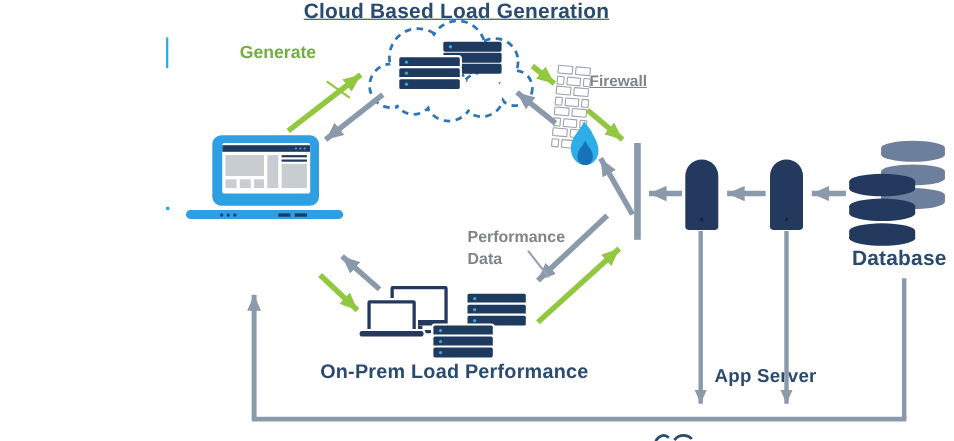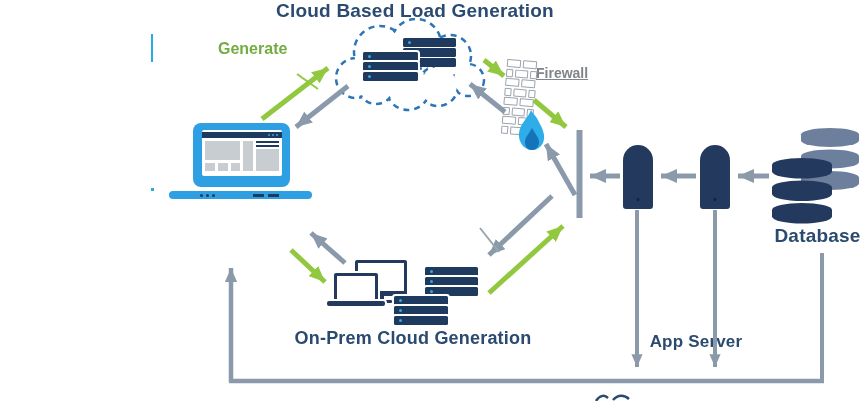--- a/index.html
+++ b/index.html
@@ -47,21 +47,21 @@
     border:3px solid #24395E;border-radius:2px;box-sizing:border-box;box-shadow:0 0 0 2px #fff;}
   .oplap-base{position:absolute;left:327px;top:301px;width:58px;height:5px;background:#24395E;border-radius:2px;box-shadow:0 0 0 2px #fff;}
   
   .stray{position:absolute;background:#29ABE2;}
 </style>
 </head>
 <body>
 
 <div id="canvas">
 
-  <div class="abs navy-label title" style="left:260px;top:0px;width:310px;">Cloud Based Load Generation</div>
+  <div class="abs navy-label title" style="left:260px;top:0px;width:310px;text-decoration:underline;">Cloud Based Load Generation</div>
 
   <svg class="abs" style="left:328px;top:18px;" width="160" height="95" viewBox="0 0 160 95">
     <g stroke="#2E75B8" stroke-width="2.5" stroke-dasharray="6 5" fill="#FFFFFF">
       <circle cx="28" cy="60" r="20"></circle>
         <circle cx="52" cy="34" r="26"></circle>
       <circle cx="88" cy="26" r="25"></circle>
         <circle cx="122" cy="38" r="21"></circle>
       <circle cx="140" cy="62" r="16"></circle>
         <circle cx="110" cy="68" r="20"></circle>
       <circle cx="80" cy="70" r="22"></circle>
@@ -152,38 +152,42 @@
   </div>
   <div class="ctl-base">
     <div class="base-dot" style="left:31px;"></div>
     <div class="base-dot" style="left:37px;"></div>
     <div class="base-dot" style="left:43px;"></div>
     <div class="base-dash" style="left:84px;"></div>
     <div class="base-dash" style="left:99px;"></div>
   </div>
 
 
+  <div class="abs gray-note" style="left:425px;top:206px;">
+    <div>Performance</div>
+    <div>Data</div>
+  </div>
 
   <div class="monitor"></div>
   <div class="mon-stand"></div>
   <div class="mon-base"></div>
   <div class="oplap"></div>
   <div class="oplap-base"></div>
   <div>
     <div class="slat wshadow" style="left:425px;top:267px;width:53px;"></div>
     <div class="slat wshadow" style="left:425px;top:277px;width:53px;"></div>
     <div class="slat wshadow" style="left:425px;top:287px;width:53px;"></div>
   </div>
   <div>
     <div class="slat wshadow" style="left:394px;top:296px;width:54px;"></div>
     <div class="slat wshadow" style="left:394px;top:306px;width:54px;"></div>
     <div class="slat wshadow" style="left:394px;top:316px;width:54px;"></div>
   </div>
 
-  <div class="abs navy-label node-label" style="left:283px;top:327px;width:260px;">On-Prem Cloud Generation</div>
+  <div class="abs navy-label node-label" style="left:283px;top:327px;width:260px;">On-Prem Load Performance</div>
 
   <div class="tower" style="left:623px;top:145px;"></div>
   <div class="tower" style="left:700px;top:145px;"></div>
   <div class="abs navy-label srv-label" style="left:636px;top:332px;width:120px;">App Server</div>
 
   <svg class="abs" style="left:763px;top:126px;" width="104" height="100" viewBox="0 0 104 100">
     <g fill="#6C7F9C" transform="translate(37,2)">
       <ellipse cx="30" cy="6.5" rx="29" ry="6.5"></ellipse>
         <rect x="1" y="6.5" width="58" height="6"></rect>
         <ellipse cx="30" cy="12.5" rx="29" ry="6.5"></ellipse>

